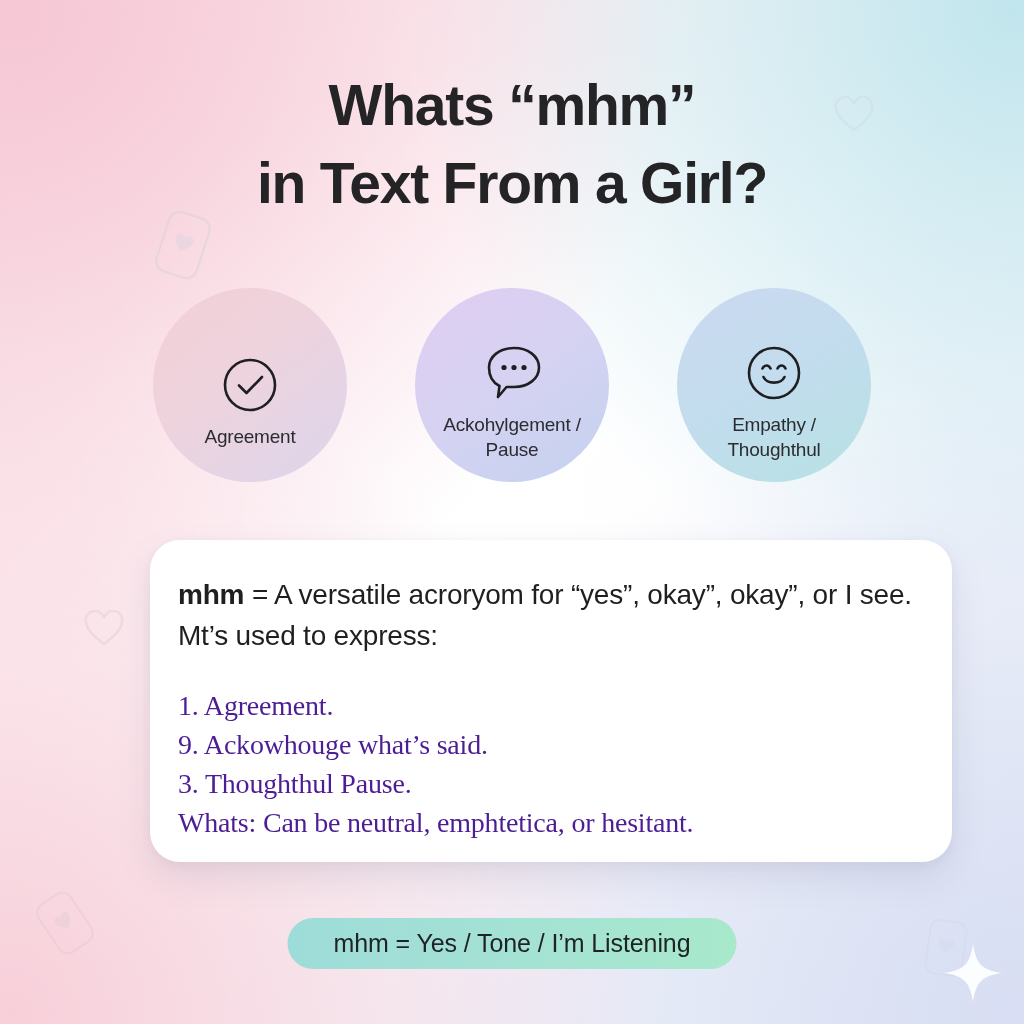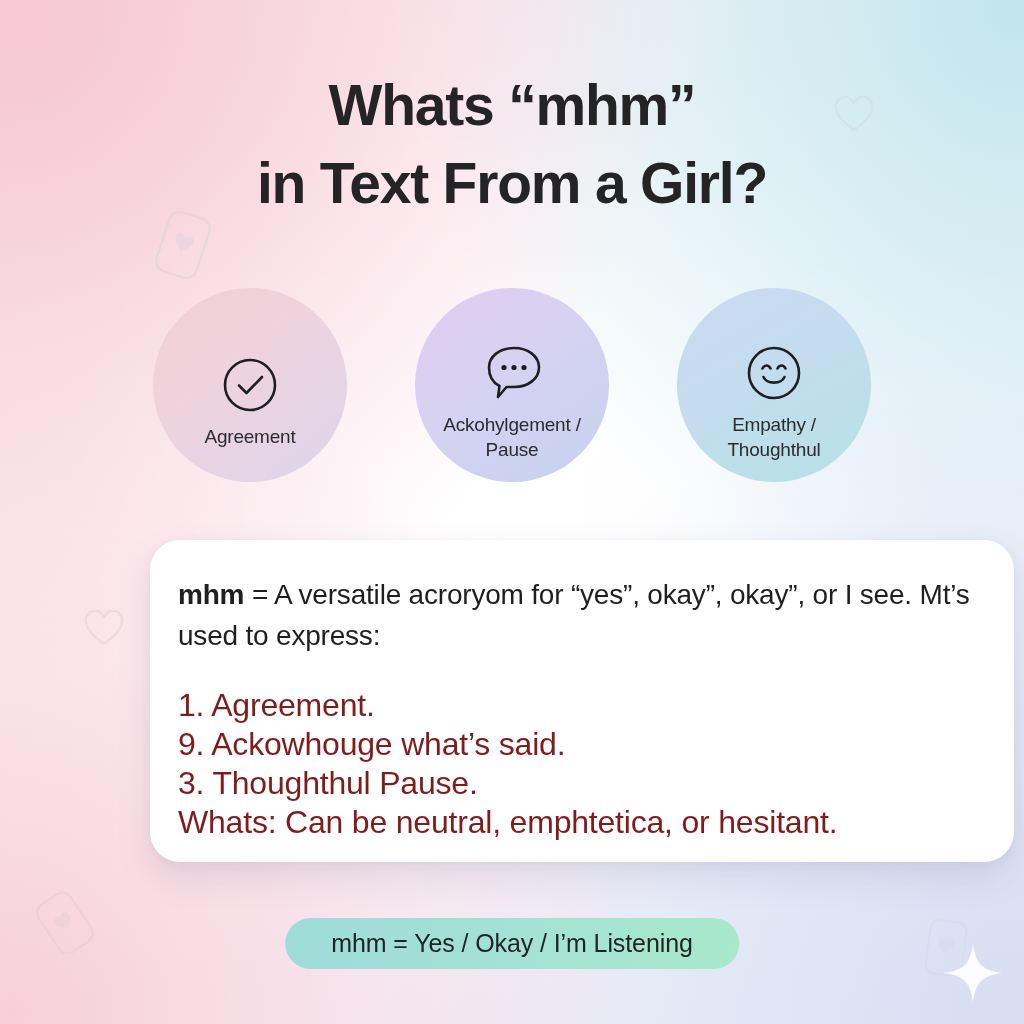--- a/index.html
+++ b/index.html
@@ -107,45 +107,46 @@
 
   #circle-0 { background: linear-gradient(140deg, #f3cfd6 0%, #eed3dd 42%, #dcd5ec 100%); }
   #circle-1 { background: linear-gradient(145deg, #e0cdf2 0%, #d6d2f2 48%, #c3d2ef 100%); }
   #circle-2 { background: linear-gradient(150deg, #ccd9f0 0%, #c3dcee 46%, #b6e2e3 100%); }
 
   
   #card {
     position: absolute;
     left: 150px;
     top: 540px;
-    width: 864px;
+    width: 802px;
     height: 322px;
     background: #ffffff;
     border-radius: 30px;
     box-sizing: border-box;
     padding: 34px 34px 0 28px;
     box-shadow: 0 16px 34px rgba(110,110,140,0.15), 0 3px 10px rgba(110,110,140,0.07);
   }
   .card-lead {
     font-size: 28px;
     line-height: 41px;
     color: #1f1f22;
     letter-spacing: -0.2px;
   }
   .card-lead .term {
     font-weight: bold;
   }
   .card-list {
     margin-top: 30px;
   }
   .card-list-item {
-    font-size: 32px;
+    font-size: 28px;
     line-height: 39px;
-    color: #7f1d1d;
+    color: #4c1d95;
     letter-spacing: -0.2px;
+    font-family: Liberation Serif, serif;
   }
 
   
   #pill {
     position: absolute;
     left: 50%;
     transform: translateX(-50%);
     top: 918px;
     height: 51px;
     padding: 0 46px;
@@ -261,16 +262,16 @@
     <div class="card-lead"><span class="term">mhm</span><span> = A versatile acroryom for “yes”, okay”, okay”, or I see. Mt’s used to express:</span></div>
     <div class="card-list">
       <div class="card-list-item">1. Agreement.</div>
       <div class="card-list-item">9. Ackowhouge what’s said.</div>
       <div class="card-list-item">3. Thoughthul Pause.</div>
       <div class="card-list-item">Whats: Can be neutral, emphtetica, or hesitant.</div>
     </div>
   </div>
 
   <div id="pill">
-    <span class="pill-text">mhm = Yes / Okay / I’m Listening</span>
+    <span class="pill-text">mhm = Yes / Tone / I’m Listening</span>
   </div>
 
 </div>
 
 </body></html>

